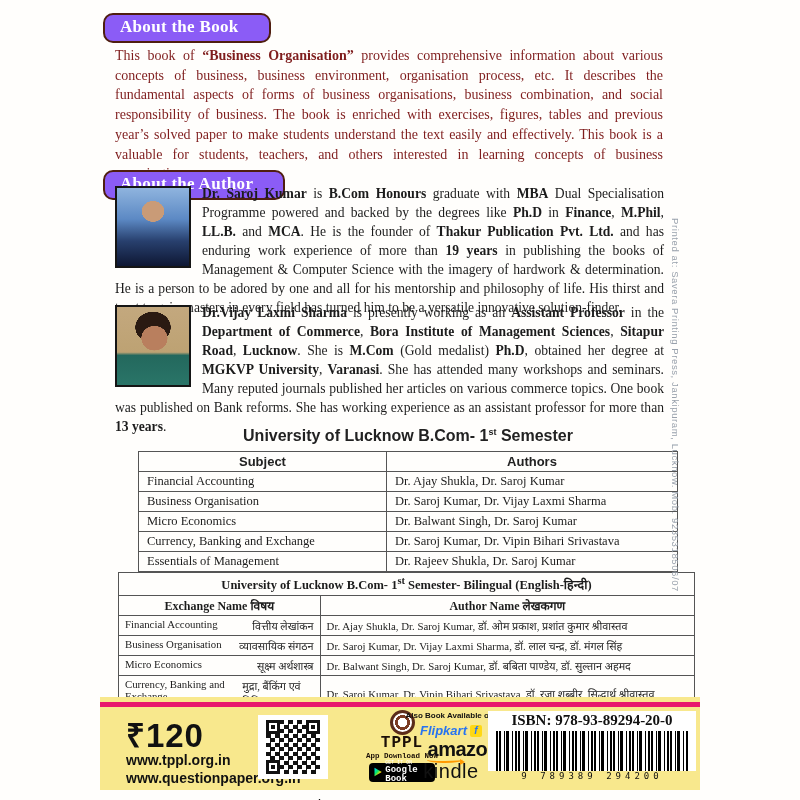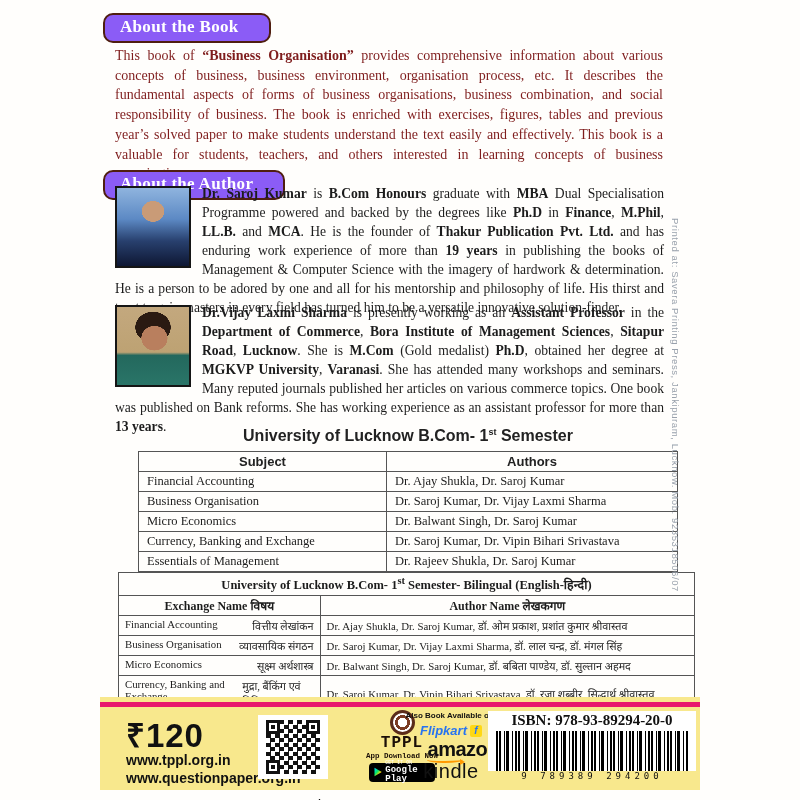--- a/index.html
+++ b/index.html
@@ -260,21 +260,21 @@
               <stop offset="0" stop-color="#00d7fe"></stop>
                   <stop offset="0.4" stop-color="#00e96c"></stop>
               <stop offset="0.7" stop-color="#ffd500"></stop>
                   <stop offset="1" stop-color="#ff3a44"></stop>
             </linearGradient>
               </defs>
             <polygon points="2,1 30,17 2,33" fill="url(#gp)"></polygon>
           </svg>
           <div id="gp-text">
             <div id="gp-line1">GET IT ON</div>
-            <div id="gp-line2">Google Play</div>
+            <div id="gp-line2">Google Book</div>
           </div>
         </div>
       </div>
 
       <div id="stores-block">
         <div id="also-label">Also Book Available on:</div>
         <div id="flipkart-row">
           <span id="flipkart-text">Flipkart</span>
           <span id="flipkart-icon">f</span>
         </div>

